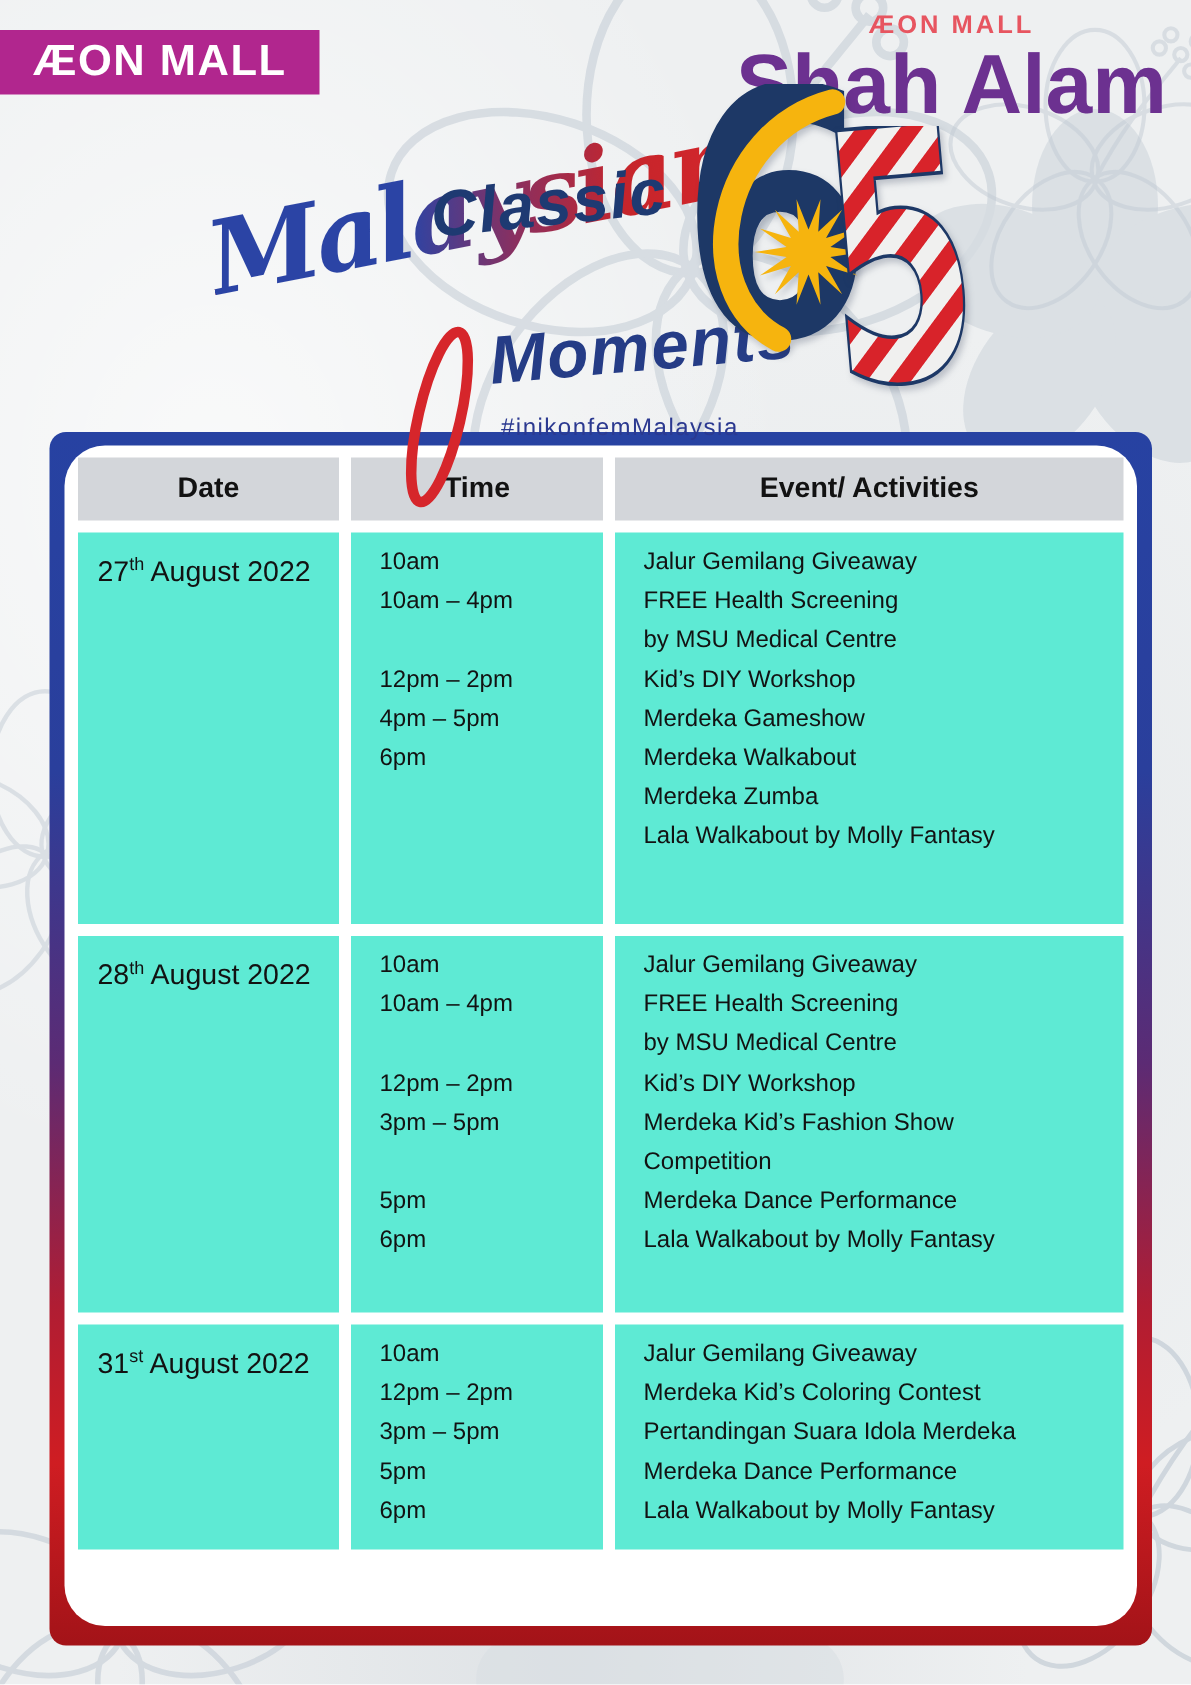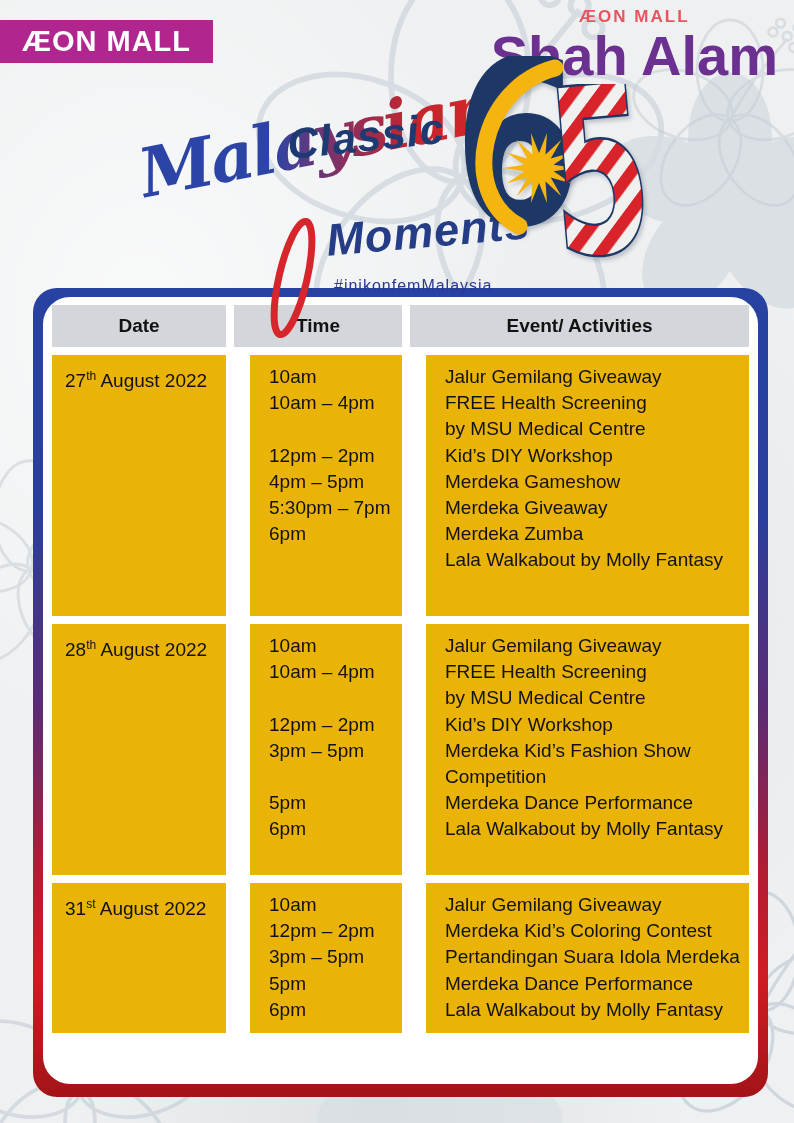--- a/index.html
+++ b/index.html
@@ -44,38 +44,38 @@
   .hashtag{
     position:absolute;left:334px;top:253px;z-index:2;
     font-size:16px;color:#2b3990;letter-spacing:1px;margin-top:24px;
   }
   .num6{position:absolute;left:447px;top:56px;z-index:2;filter:drop-shadow(2px 3px 2px rgba(40,50,80,.25));}
   .num5{position:absolute;left:546px;top:84px;z-index:3;filter:drop-shadow(2px 3px 2px rgba(40,50,80,.25));}
   .swash{position:absolute;left:262px;top:208px;z-index:6;}
   
   .schedule-frame{
     position:absolute;left:33px;top:288px;width:735px;height:809px;z-index:1;
-    box-sizing:border-box;border-radius:24px;
+    box-sizing:border-box;border-radius:11px;
     padding:9px 10px 13px 10px;
     background:linear-gradient(180deg,#2742a2 0%,#2a3f9c 28%,#5c2b74 52%,#b01d33 72%,#cf1d22 85%,#a31318 100%);
   }
   .schedule-inner{
     width:100%;height:100%;box-sizing:border-box;border-radius:27px;
     background:#fff;padding:8px 9px;overflow:hidden;
   }
   .schedule-grid{
     display:grid;grid-template-columns:174px 168px 1fr;
     grid-template-rows:42px 261px 251px 150px;gap:8px;
   }
-  .cell{background:#eab308;box-sizing:border-box;color:#121212;}
+  .cell{background:#5eead4;box-sizing:border-box;color:#121212;}
   .hcell{display:flex;align-items:center;justify-content:center;
     font-weight:bold;font-size:19px;background:#d3d6da;}
   .date-cell{padding:14px 0 0 13px;font-size:19px;}
   .date-cell sup{font-size:12px;}
-  .body-cell{padding:11px 0 0 19px;font-size:19px;margin-left:16px;}
+  .body-cell{padding:11px 0 0 19px;font-size:16px;}
   .event-cell{}
   .line{height:26.2px;white-space:nowrap;overflow:hidden;}
 </style>
 </head>
 <body>
 
 <div class="page">
 
   <svg width="0" height="0" style="position:absolute">
     <defs>
@@ -167,30 +167,29 @@
         <div class="cell date-cell">
           <span>27</span><sup>th</sup>
           <span>August 2022</span>
         </div>
         <div class="cell body-cell">
           <div class="line">10am</div>
           <div class="line">10am – 4pm</div>
           <div class="line"></div>
           <div class="line">12pm – 2pm</div>
           <div class="line">4pm – 5pm</div>
-          <div class="line">5:30pm – 7pm</div>
           <div class="line">6pm</div>
         </div>
         <div class="cell body-cell event-cell">
           <div class="line">Jalur Gemilang Giveaway</div>
           <div class="line">FREE Health Screening</div>
           <div class="line">by MSU Medical Centre</div>
           <div class="line">Kid’s DIY Workshop</div>
           <div class="line">Merdeka Gameshow</div>
-          <div class="line">Merdeka Giveaway</div>
+          <div class="line">Merdeka Walkabout</div>
           <div class="line">Merdeka Zumba</div>
           <div class="line">Lala Walkabout by Molly Fantasy</div>
         </div>
 
         <div class="cell date-cell">
           <span>28</span><sup>th</sup>
           <span>August 2022</span>
         </div>
         <div class="cell body-cell">
           <div class="line">10am</div>

